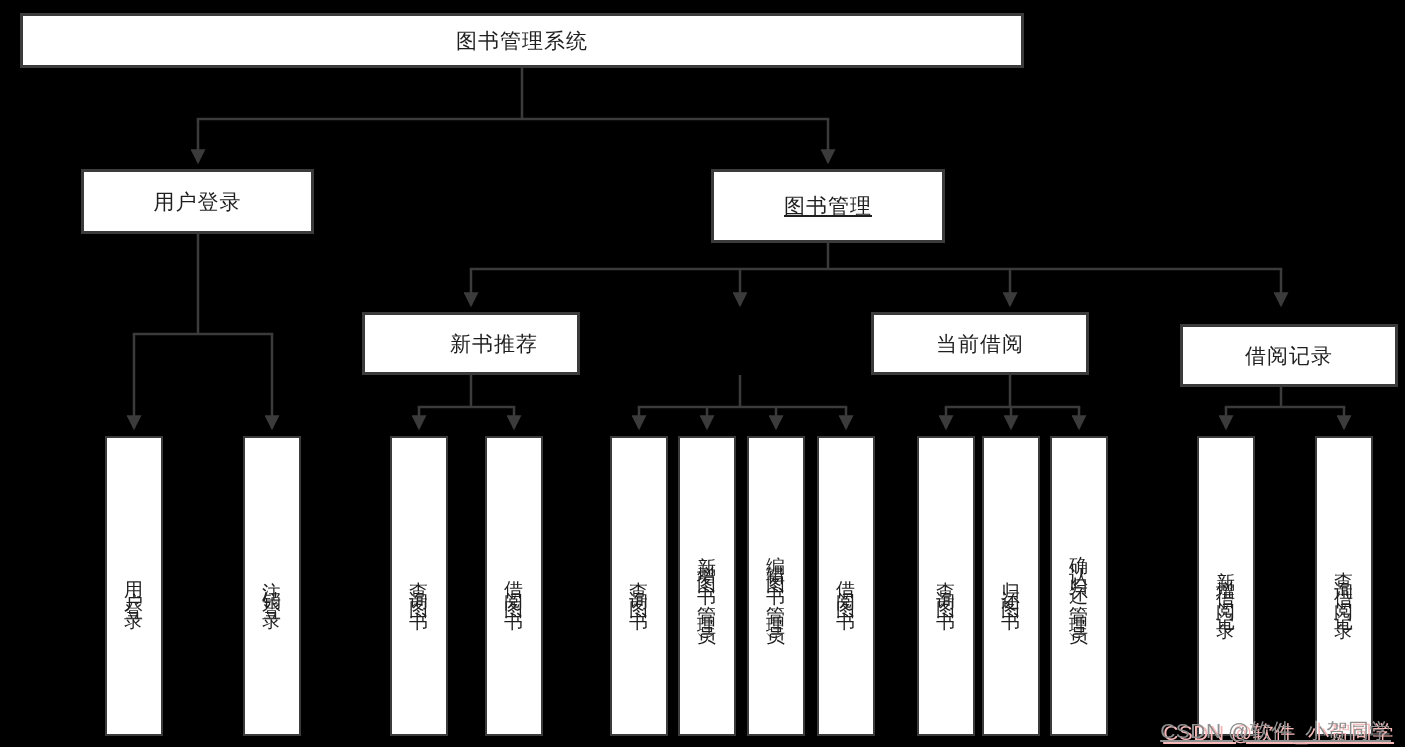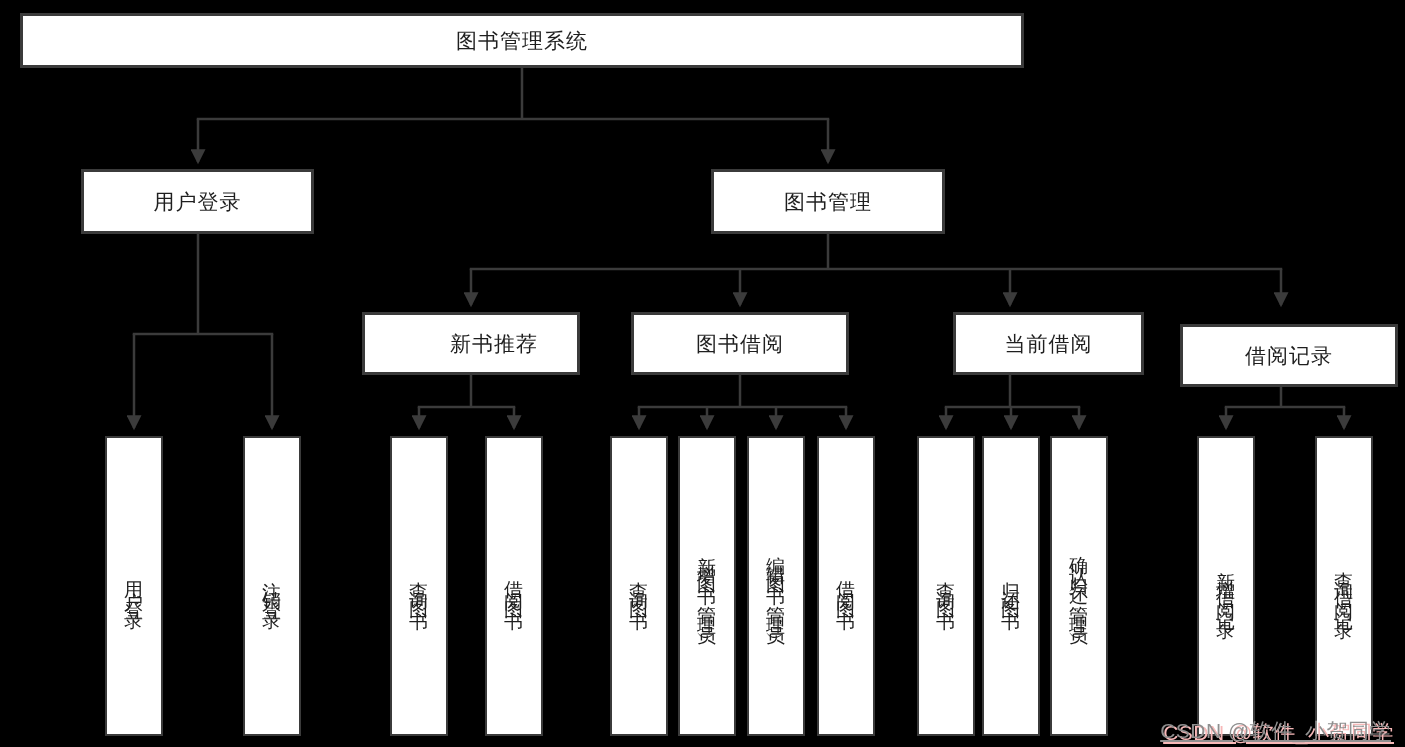--- a/index.html
+++ b/index.html
@@ -113,31 +113,28 @@
     </g>
   </svg>
 
   <div class="node" style="left:20px; top:13px; width:1004px; height:55px;">
     <span>图书管理系统</span>
   </div>
 
   <div class="node" style="left:81px; top:169px; width:233px; height:65px;">
     <span>用户登录</span>
   </div>
-  <div class="node" style="left:711px; top:169px; width:234px; height:65px;">
+  <div class="node" style="left:711px; top:169px; width:234px; height:74px;text-decoration:underline;">
     <span>图书管理</span>
   </div>
 
   <div class="node" style="left:362px; top:312px; width:218px; height:63px;padding-left:46px;">
     <span>新书推荐</span>
   </div>
-  <div class="node" style="left:631px; top:312px; width:218px; height:63px;">
-    <span>图书借阅</span>
-  </div>
-  <div class="node" style="left:953px; top:312px; width:191px; height:63px;">
+  <div class="node" style="left:871px; top:312px; width:218px; height:63px;">
     <span>当前借阅</span>
   </div>
   <div class="node" style="left:1172px; top:324px; width:218px; height:63px;margin-left:8px;">
     <span>借阅记录</span>
   </div>
 
   <div class="node vert" style="left:105px; top:436px; width:58px; height:300px;">
     <span class="vlabel">用户登录</span>
   </div>
   <div class="node vert" style="left:243px; top:436px; width:58px; height:300px;">

